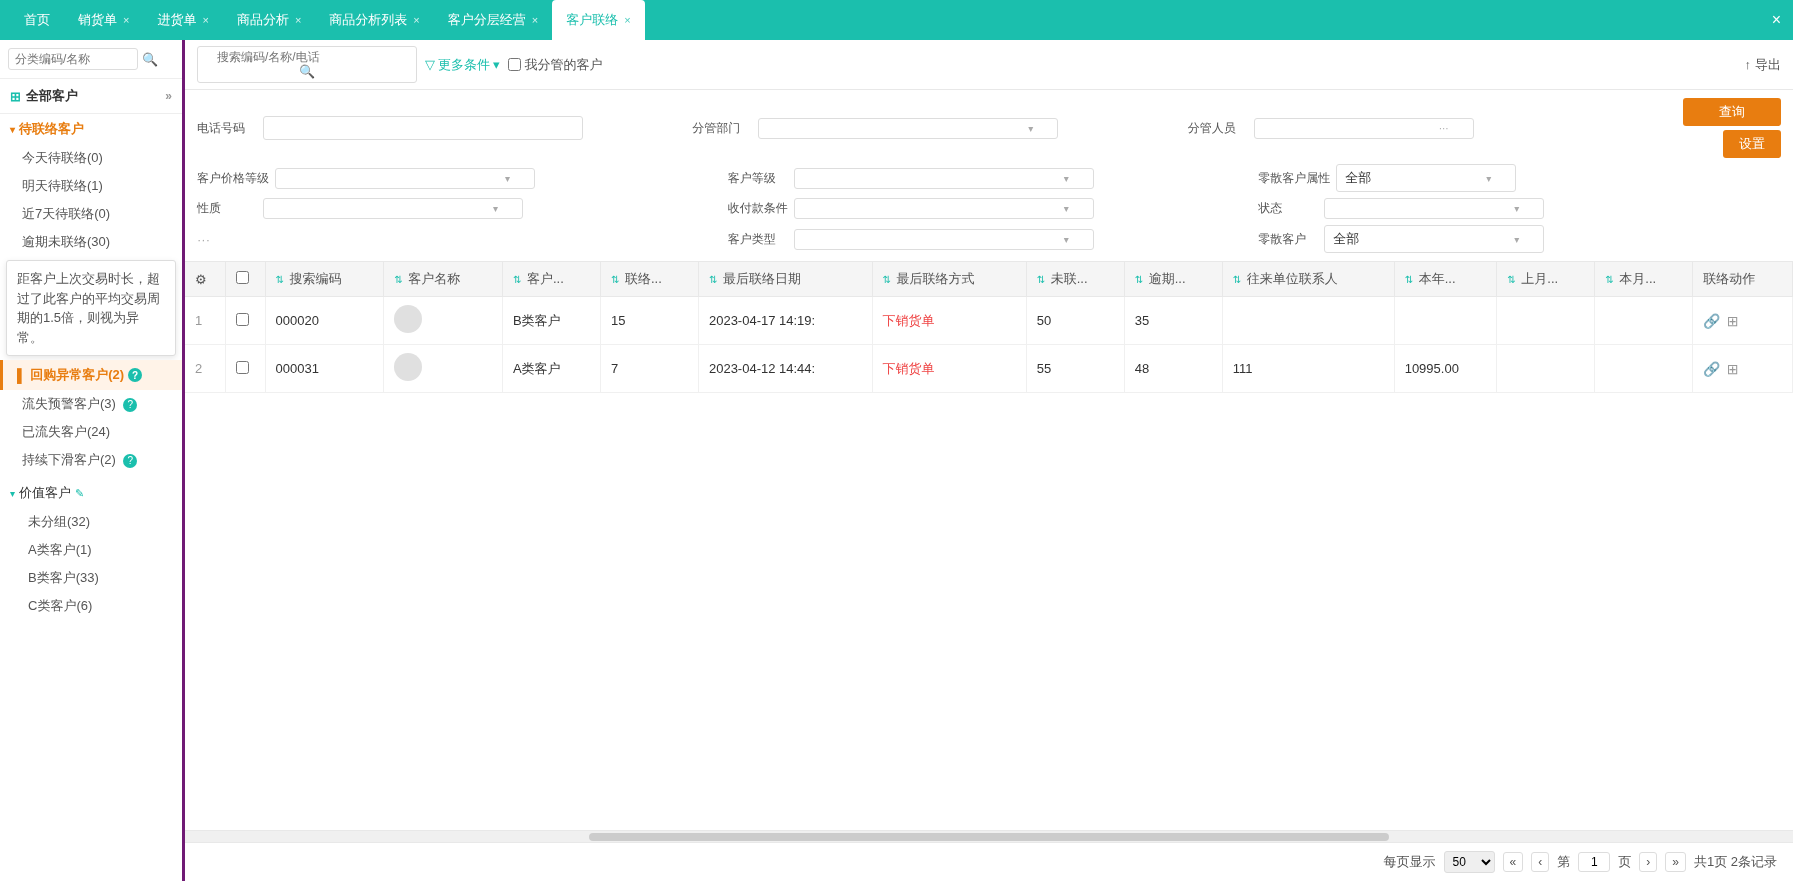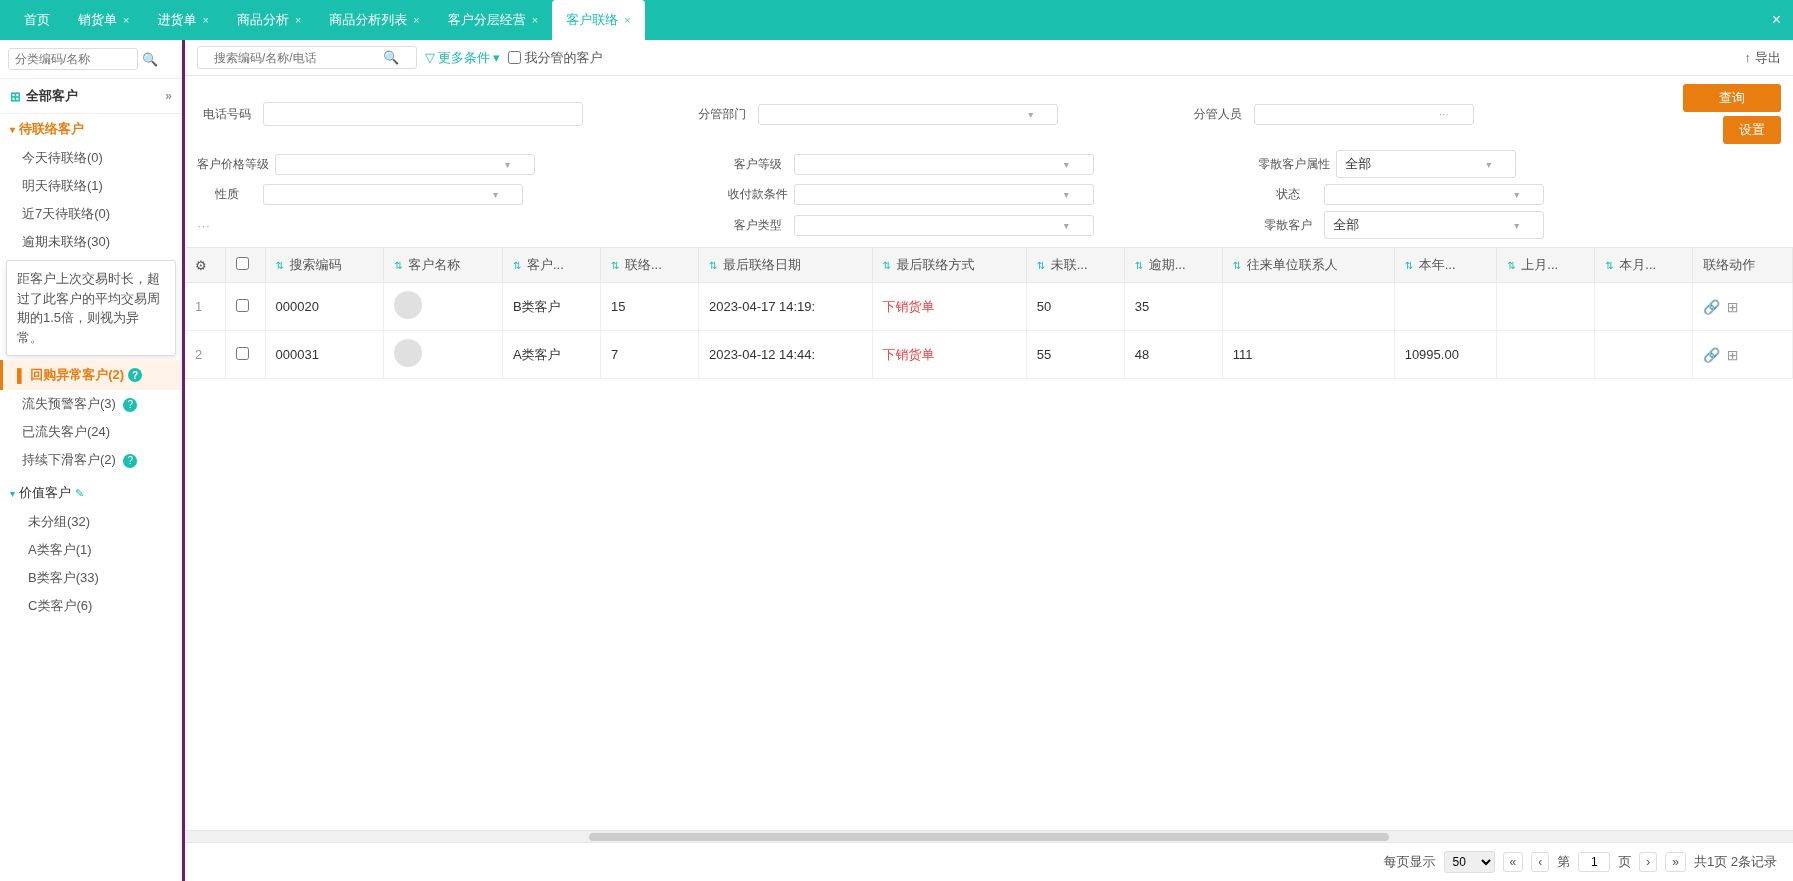--- a/index.html
+++ b/index.html
@@ -175,20 +175,21 @@
       gap: 8px;
       border-bottom: 1px solid #e8e8e8;
     }
     .search-box {
       display: flex;
       align-items: center;
       border: 1px solid #ddd;
       border-radius: 3px;
       padding: 3px 16px;
       width: 220px;
+      flex-direction: column;
     }
     .search-box input {
       border: none;
       outline: none;
       font-size: 12px;
       width: 180px;
     }
     .search-icon-btn { color: #1bbfad; cursor: pointer; }
     .more-conditions {
       display: flex;
@@ -227,21 +228,21 @@
       align-items: center;
       gap: 8px;
       margin-bottom: 6px;
     }
     .filter-row:last-child { margin-bottom: 0; }
     .filter-label {
       color: #555;
       font-size: 12px;
       white-space: nowrap;
       min-width: 60px;
-      text-align: center;
+      text-align: left;
     }
     .filter-select {
       border: 1px solid #ddd;
       border-radius: 3px;
       padding: 4px 24px 4px 8px;
       font-size: 12px;
       color: #333;
       background: white;
       cursor: pointer;
       position: relative;

